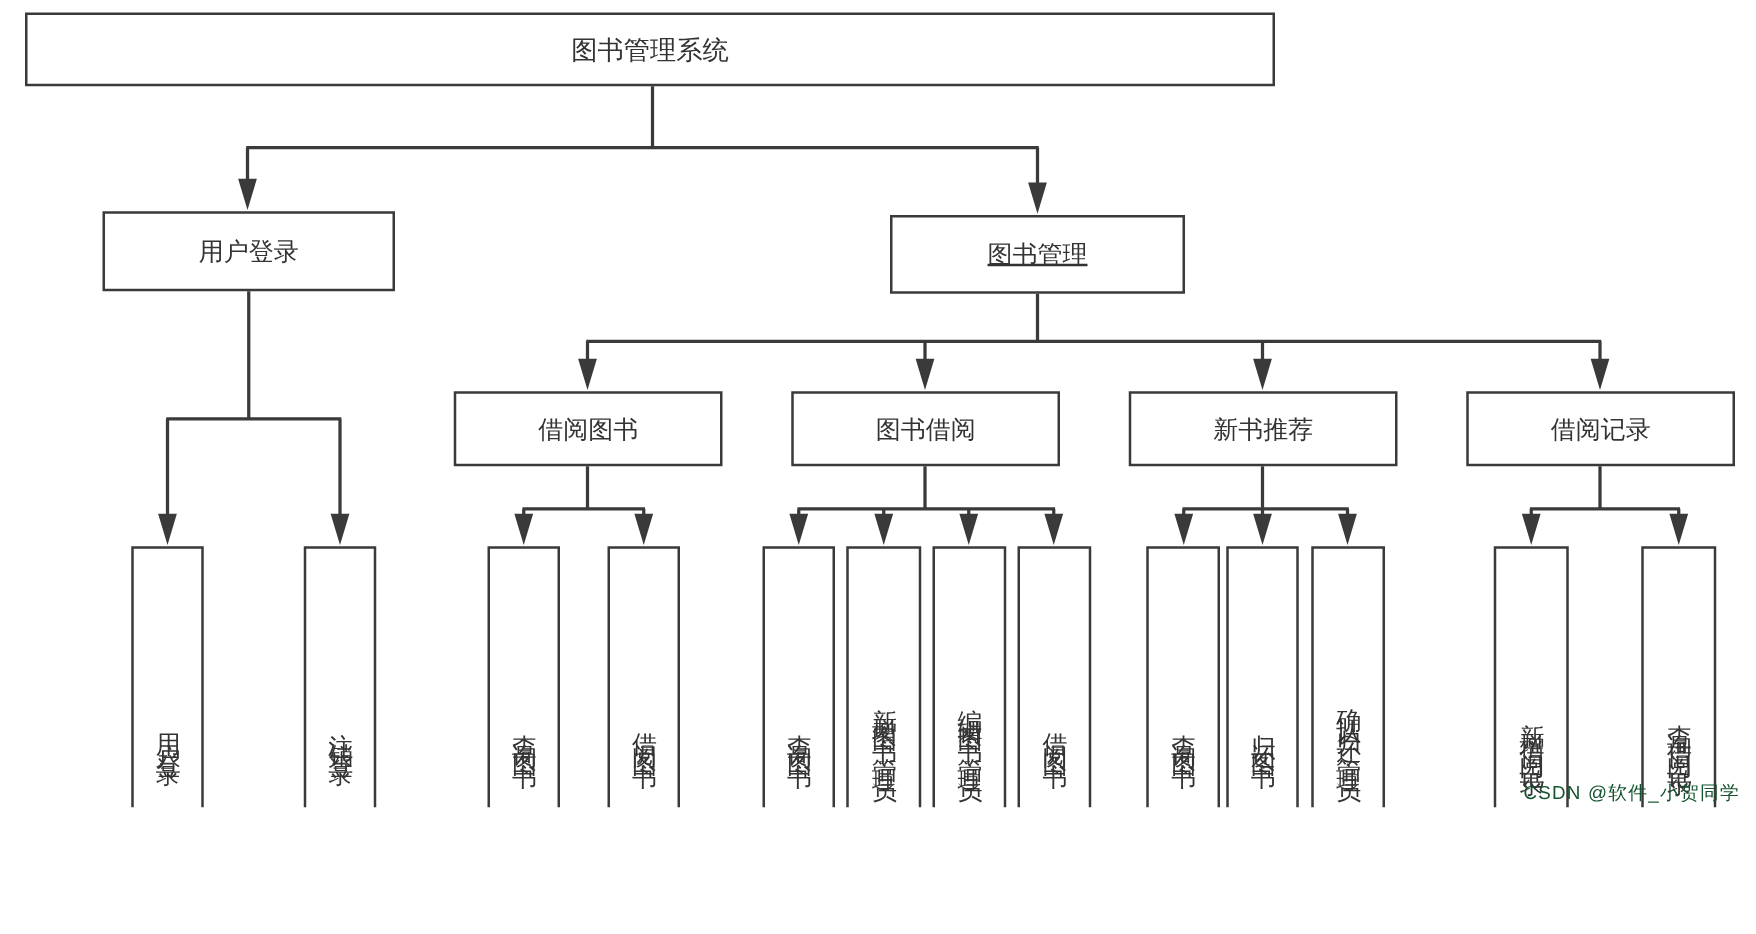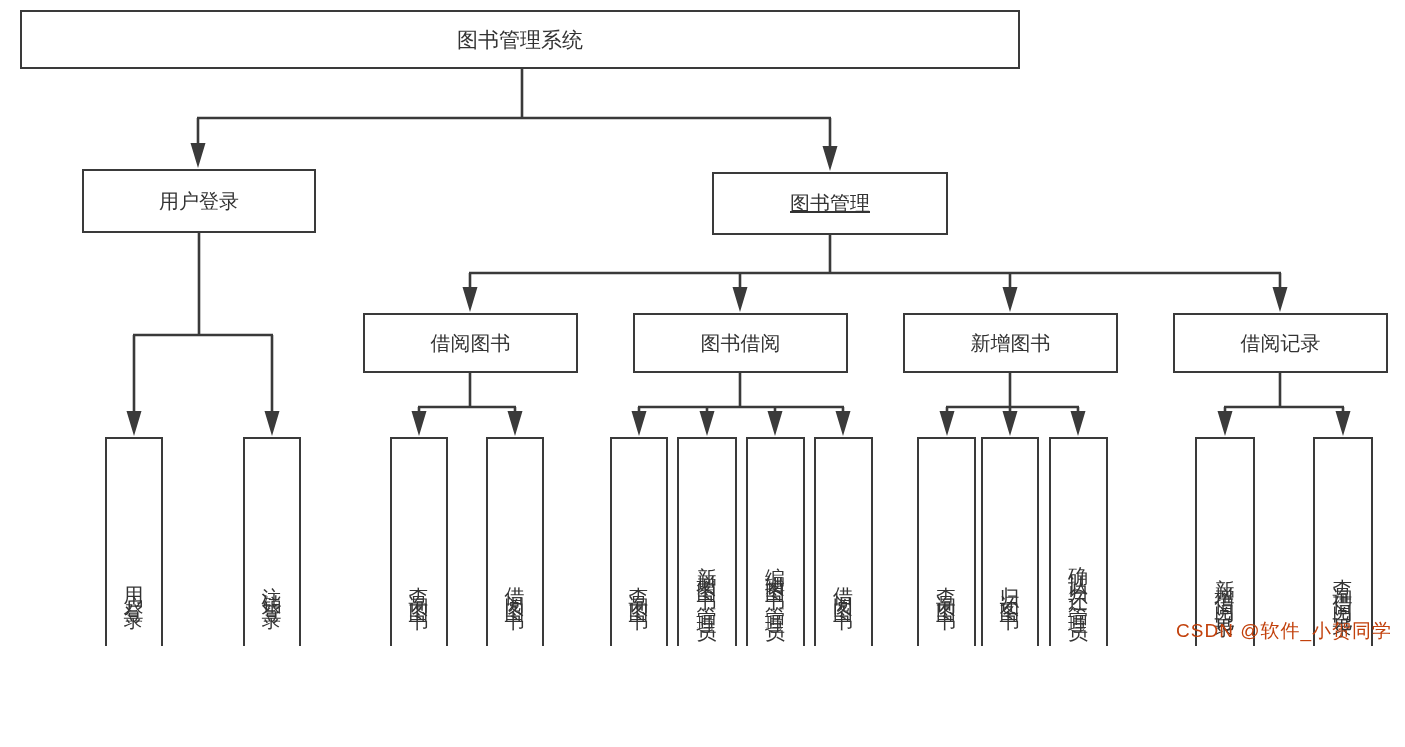--- a/index.html
+++ b/index.html
@@ -16,21 +16,21 @@
   }
   .root-box { font-size:21px; }
   .tall { width:58px; height:300px; top:437px; }
   .vtext {
     writing-mode:vertical-rl; text-orientation:mixed;
     letter-spacing:8px; font-size:20px; line-height:1;
     display:block;
   }
   #watermark {
     position:absolute; right:13px; bottom:2px;
-    font-size:19px; color:#c2410c; letter-spacing:1px; white-space:nowrap;
+    font-size:15px; color:#14532d; letter-spacing:1px; white-space:nowrap;
   }
 </style>
 </head>
 <body>
 
 <div id="stage">
 
   <svg id="wires" viewBox="0 0 1405 747" xmlns="http://www.w3.org/2000/svg">
     <g stroke="#3a3a3a" stroke-width="2.6" fill="none">
       <path d="M522 67 V118 M197 118 H831 M198 118 V146 M830 118 V149"></path>
@@ -54,21 +54,21 @@
       M1335.5 411 H1350.5 L1343 436 Z"></path>
   </svg>
 
   <div class="box root-box" style="left:20px; top:10px; width:1000px; height:59px;">图书管理系统</div>
 
   <div class="box" style="left:82px; top:169px; width:234px; height:64px;">用户登录</div>
   <div class="box" style="left:712px; top:172px; width:236px; height:63px;text-decoration:underline;">图书管理</div>
 
   <div class="box" style="left:363px; top:313px; width:215px; height:60px;">借阅图书</div>
   <div class="box" style="left:633px; top:313px; width:215px; height:60px;">图书借阅</div>
-  <div class="box" style="left:903px; top:313px; width:215px; height:60px;">新增图书</div>
+  <div class="box" style="left:903px; top:313px; width:215px; height:60px;">新书推荐</div>
   <div class="box" style="left:1173px; top:313px; width:215px; height:60px;">借阅记录</div>
 
   <div class="box tall" style="left:105px;">
     <span class="vtext">用户登录</span>
   </div>
   <div class="box tall" style="left:243px;">
     <span class="vtext">注销登录</span>
   </div>
 
   <div class="box tall" style="left:390px;">

